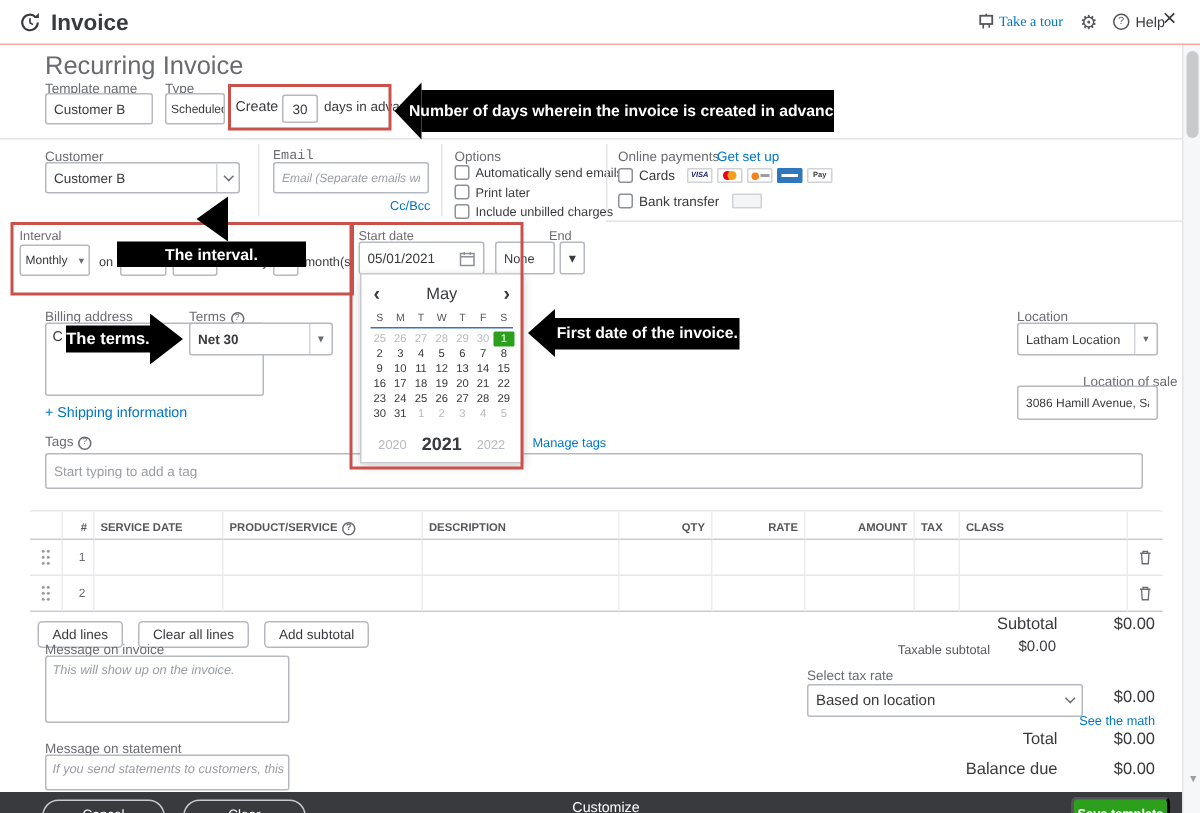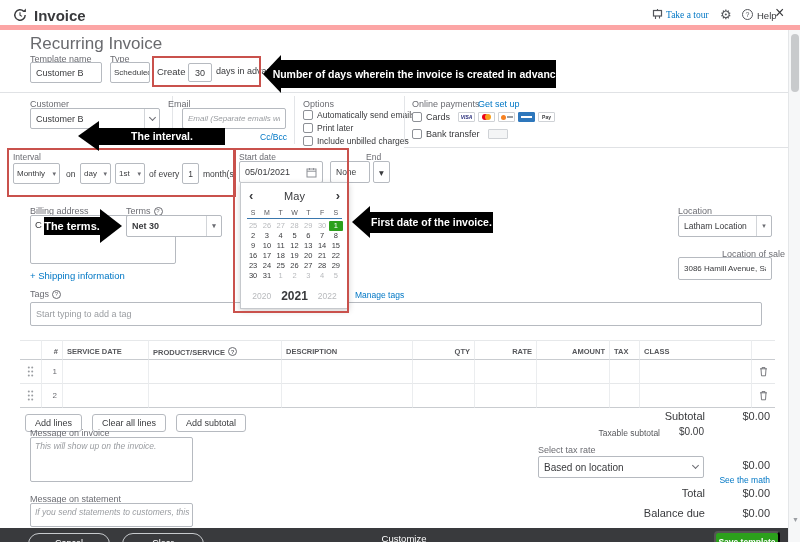--- a/index.html
+++ b/index.html
@@ -22,21 +22,21 @@
   .caret-btn { border-left:1px solid #d2d5d9; align-self:stretch; display:flex; align-items:center; justify-content:center; width:15px; margin-right:-5px; }
   .chev { width:5px; height:5px; border-right:1.4px solid #6b6c72; border-bottom:1.4px solid #6b6c72; transform:rotate(45deg); margin-top:-3px; }
   .link { color:#0077c5; font-size:9px; text-decoration:none; cursor:pointer; white-space:nowrap; }
   .chk { width:10px; height:10px; border:1px solid #8d9096; border-radius:2px; background:#fff; flex:0 0 auto; cursor:pointer; }
   .qmark { display:inline-flex; width:9px; height:9px; border:1px solid #6b6c72; border-radius:50%;
     font-size:6px; color:#6b6c72; align-items:center; justify-content:center; margin-left:3px; vertical-align:1px; }
   .divider-v { width:1px; background:#e3e5e8; }
   .divider-h { height:1px; background:#e0e2e5; }
 
   
-  .topbar { position:absolute; left:0; top:0; width:800px; height:30px; background:#fff; border-bottom:5px solid #fca5a5; z-index:10;text-align:center; }
+  .topbar { position:absolute; left:0; top:0; width:800px; height:30px; background:#fff; border-bottom:1px solid #fca5a5; z-index:10;text-align:center; }
   .title { font-size:15px; font-weight:bold; color:#393a3d; }
   .hicon { color:#54565b; display:flex; align-items:center; }
 
   
   .redbox { border:2px solid #c9514c; background:transparent; z-index:40; pointer-events:none; }
   .ann { z-index:50; display:flex; align-items:center; pointer-events:none; }
   .ann .bar { background:#000; color:#fff; font-weight:600; display:flex; align-items:center; justify-content:center; white-space:nowrap; }
   .tri-l { width:0; height:0; border-style:solid; }
 
   
@@ -141,21 +141,21 @@
   <div class="abs lbl" style="left:30px; top:99px;">Customer</div>
   <div class="abs inp sel" style="left:30px; top:108px; width:130px; height:21px; font-size:9px;">
     <span>Customer B</span>
       <span class="caret-btn">
         <span class="chev"></span>
       </span>
   </div>
 
   <div class="abs divider-v" style="left:172px; top:96px; height:48px;"></div>
 
-  <div class="abs lbl" style="left:168px; top:99px;">Email</div>
+  <div class="abs lbl" style="left:182px; top:99px;font-family:Liberation Mono, monospace;">Email</div>
   <input class="abs inp italic-ph" style="left: 182px; top: 108px; width: 104px; height: 21px; font-size: 8px;" placeholder="Email (Separate emails with a comma)">
   <a class="abs link" style="left:260px; top:132px; font-size:8.5px;">Cc/Bcc</a>
 
   <div class="abs divider-v" style="left:294px; top:96px; height:48px;"></div>
 
   <div class="abs lbl" style="left:303px; top:99px;">Options</div>
   <div class="abs" style="left:303px; top:109px;">
       <div class="opt-row">
         <span class="chk"></span>
         <span class="opt-label">Automatically send emails</span>
@@ -215,21 +215,21 @@
   <div class="abs inp sel" style="left:115px; top:163px; width:30px; height:21px; font-size:8px; padding:0 3px;">
     <span>1st</span>
       <span class="caret">▾</span>
   </div>
   <span class="abs" style="left:149px; top:169px; font-size:8.5px;">of every</span>
   <input class="abs inp" style="left: 182px; top: 163px; width: 17px; height: 21px; font-size: 8.5px; text-align: center; padding: 0px 2px;" value="1">
   <span class="abs" style="left:203px; top:169px; font-size:8.5px;">month(s)</span>
 
   <div class="abs redbox" style="left:7px; top:148px; width:229px; height:49px;"></div>
 
-  <div class="abs ann" style="left:78px; top:121px;">
+  <div class="abs ann" style="left:78px; top:131px;flex-direction:column;">
     <span class="tri-l" style="border-width:15px 21px 15px 0; border-color:transparent #000 transparent transparent;"></span>
     <span class="bar" style="width:126px; height:17px; font-size:10.5px;">The interval.</span>
   </div>
 
   <div class="abs lbl" style="left:239px; top:152px; font-size:8.5px;">Start date</div>
   <div class="abs inp" style="left:239px; top:161px; width:84px; height:22px; font-size:9px; justify-content:space-between;">
     <span>05/01/2021</span>
     <span style="display:flex;">
       <svg width="11" height="11" viewBox="0 0 11 11">
           <rect x="1" y="2" width="9" height="8" fill="none" stroke="#8d9096" stroke-width="1"></rect>
@@ -439,21 +439,21 @@
     <button class="btn">Add lines</button>
     <button class="btn">Clear all lines</button>
     <button class="btn">Add subtotal</button>
   </div>
   <div class="abs" style="left:700px; top:410px; width:70px; text-align:right; font-size:11px; color:#393a3d;">$0.00</div>
 
   <div class="abs" style="left:540px; top:428px; width:120px; text-align:right; font-size:8.5px; color:#56575b;">Taxable subtotal</div>
   <div class="abs" style="left:662px; top:426px; width:42px; text-align:right; font-size:10px; color:#393a3d;">$0.00</div>
 
   <div class="abs" style="left:538px; top:445px; font-size:9px; color:#6b6c72;">Select tax rate</div>
-  <div class="abs inp sel" style="left:538px; top:456px; width:166px; height:22px; font-size:10px;align-items:center;">
+  <div class="abs inp sel" style="left:538px; top:456px; width:184px; height:22px; font-size:10px;align-items:center;">
     <span>Based on location</span>
       <span class="chev"></span>
   </div>
   <div class="abs" style="left:700px; top:459px; width:70px; text-align:right; font-size:11px; color:#393a3d;">$0.00</div>
   <a class="abs link" style="left:700px; top:475px; width:70px; text-align:right; font-size:8.5px;">See the math</a>
 
   <div class="abs" style="left:560px; top:487px; width:145px; text-align:right; font-size:11px; color:#393a3d;">Total</div>
   <div class="abs" style="left:700px; top:487px; width:70px; text-align:right; font-size:11px; color:#393a3d;">$0.00</div>
 
   <div class="abs" style="left:560px; top:507px; width:145px; text-align:right; font-size:11px; color:#393a3d;">Balance due</div>

